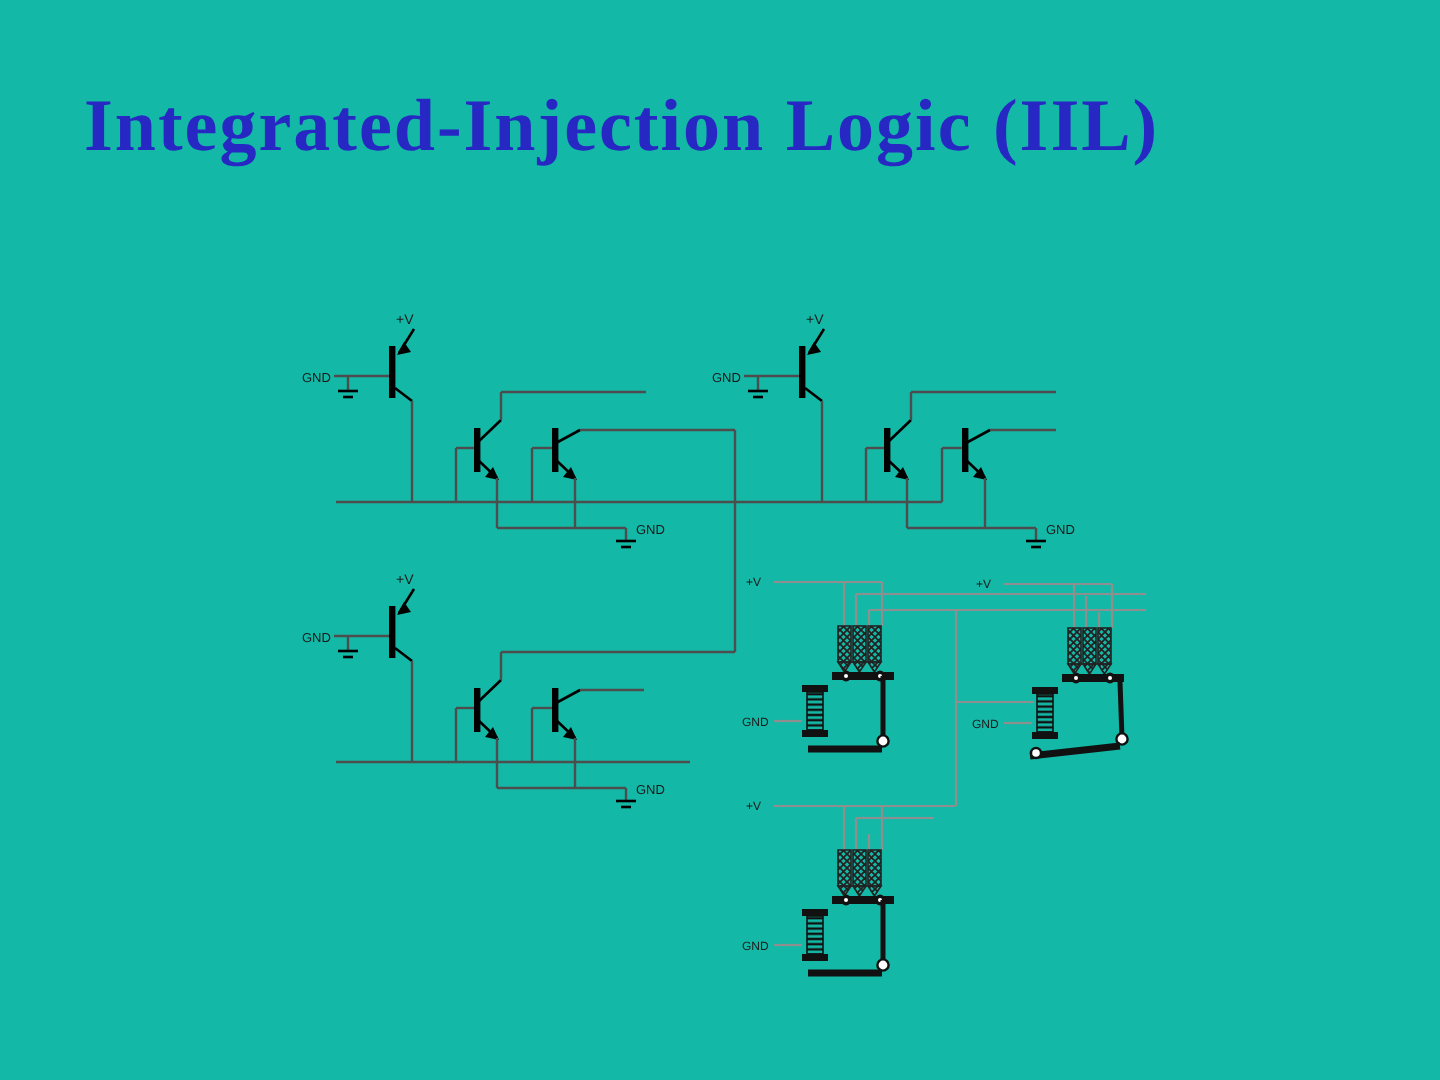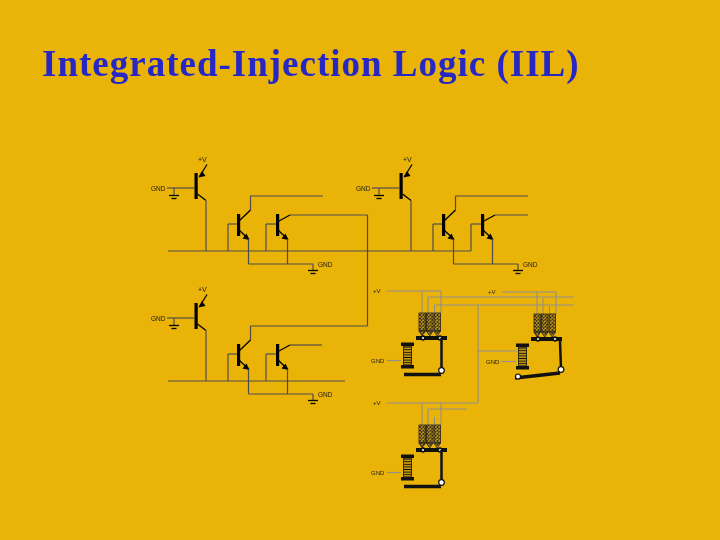--- a/index.html
+++ b/index.html
@@ -1,17 +1,17 @@
 <!DOCTYPE html>
 <html style="--title-color: #2727c3;"><head>
 <meta charset="utf-8">
 <style>
   html,body { margin:0; padding:0; background:#888; }
   .slide {
-    position:relative; width:720px; height:540px; background:#eab308;
+    position:relative; width:720px; height:540px; background:#14b8a6;
     overflow:hidden; font-family:"Liberation Sans", sans-serif;
   }
   .slide-title {
     position:absolute; left:42px; top:44px; width:640px;
     font-family:"Liberation Serif","DejaVu Serif",serif;
     font-weight:bold; font-size:37px; line-height:1.1;
     letter-spacing:1px; color:var(--title-color,#2727c3);
     white-space:nowrap;
   }
   svg text {

